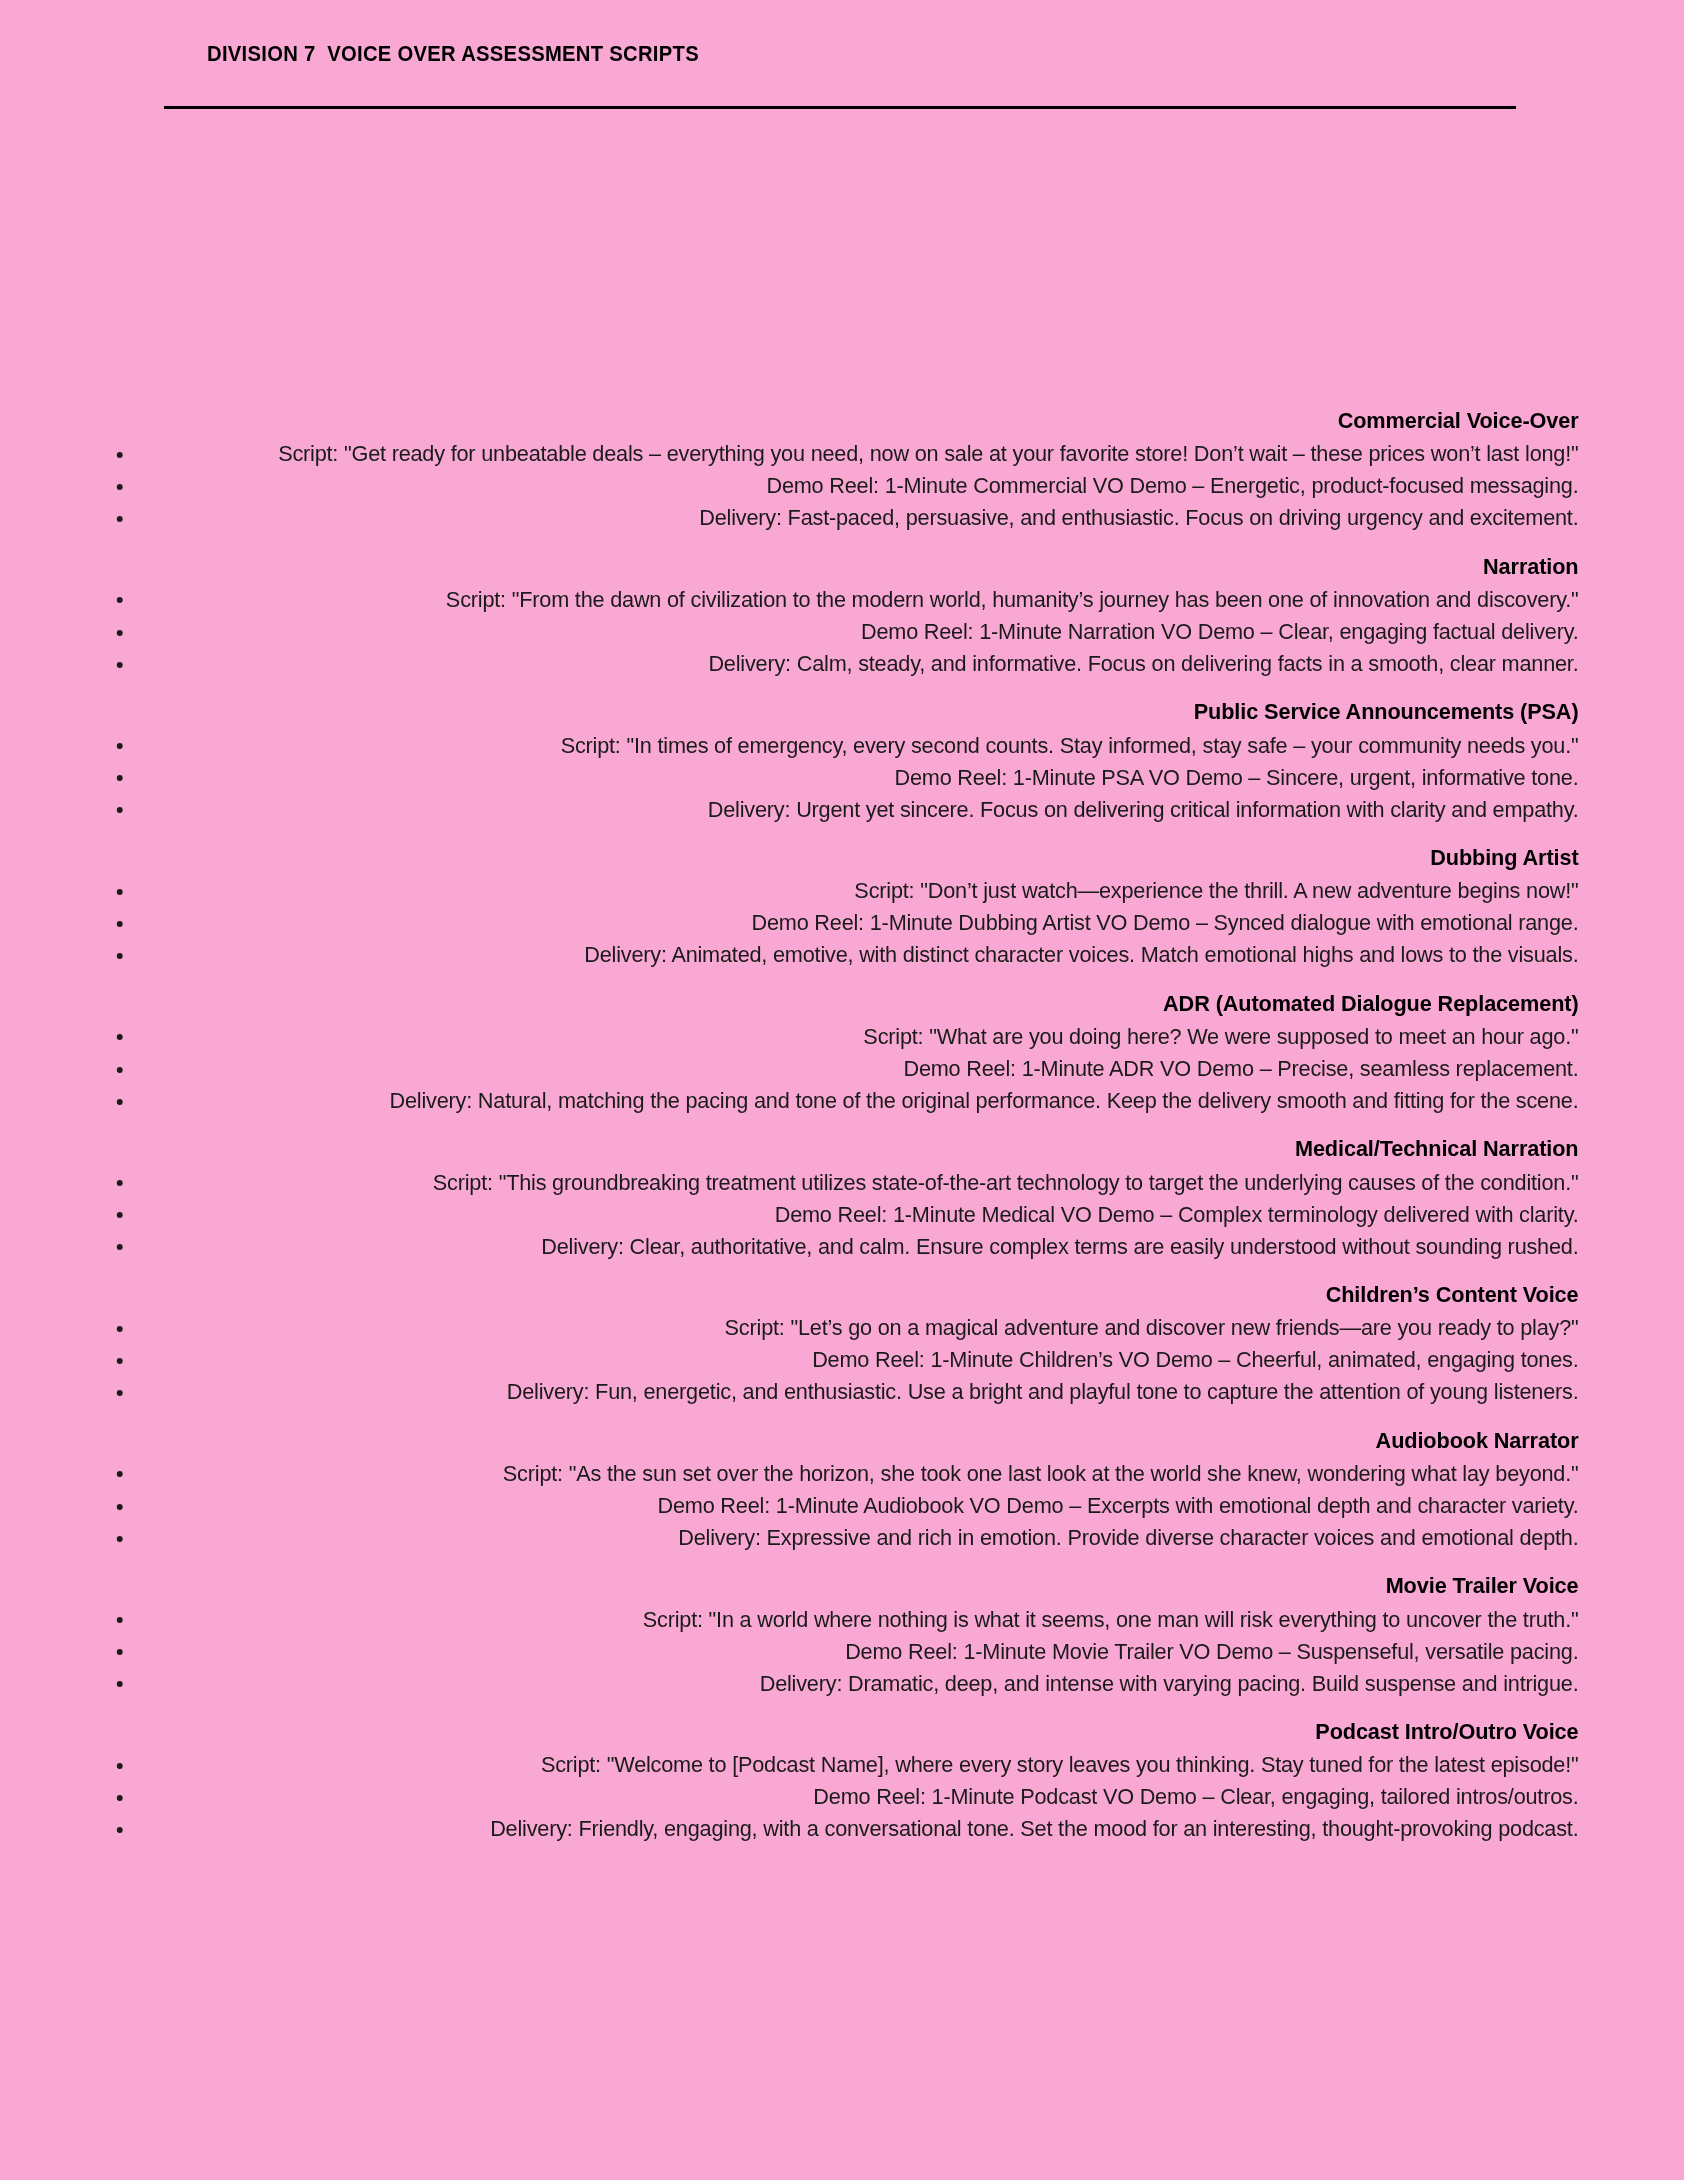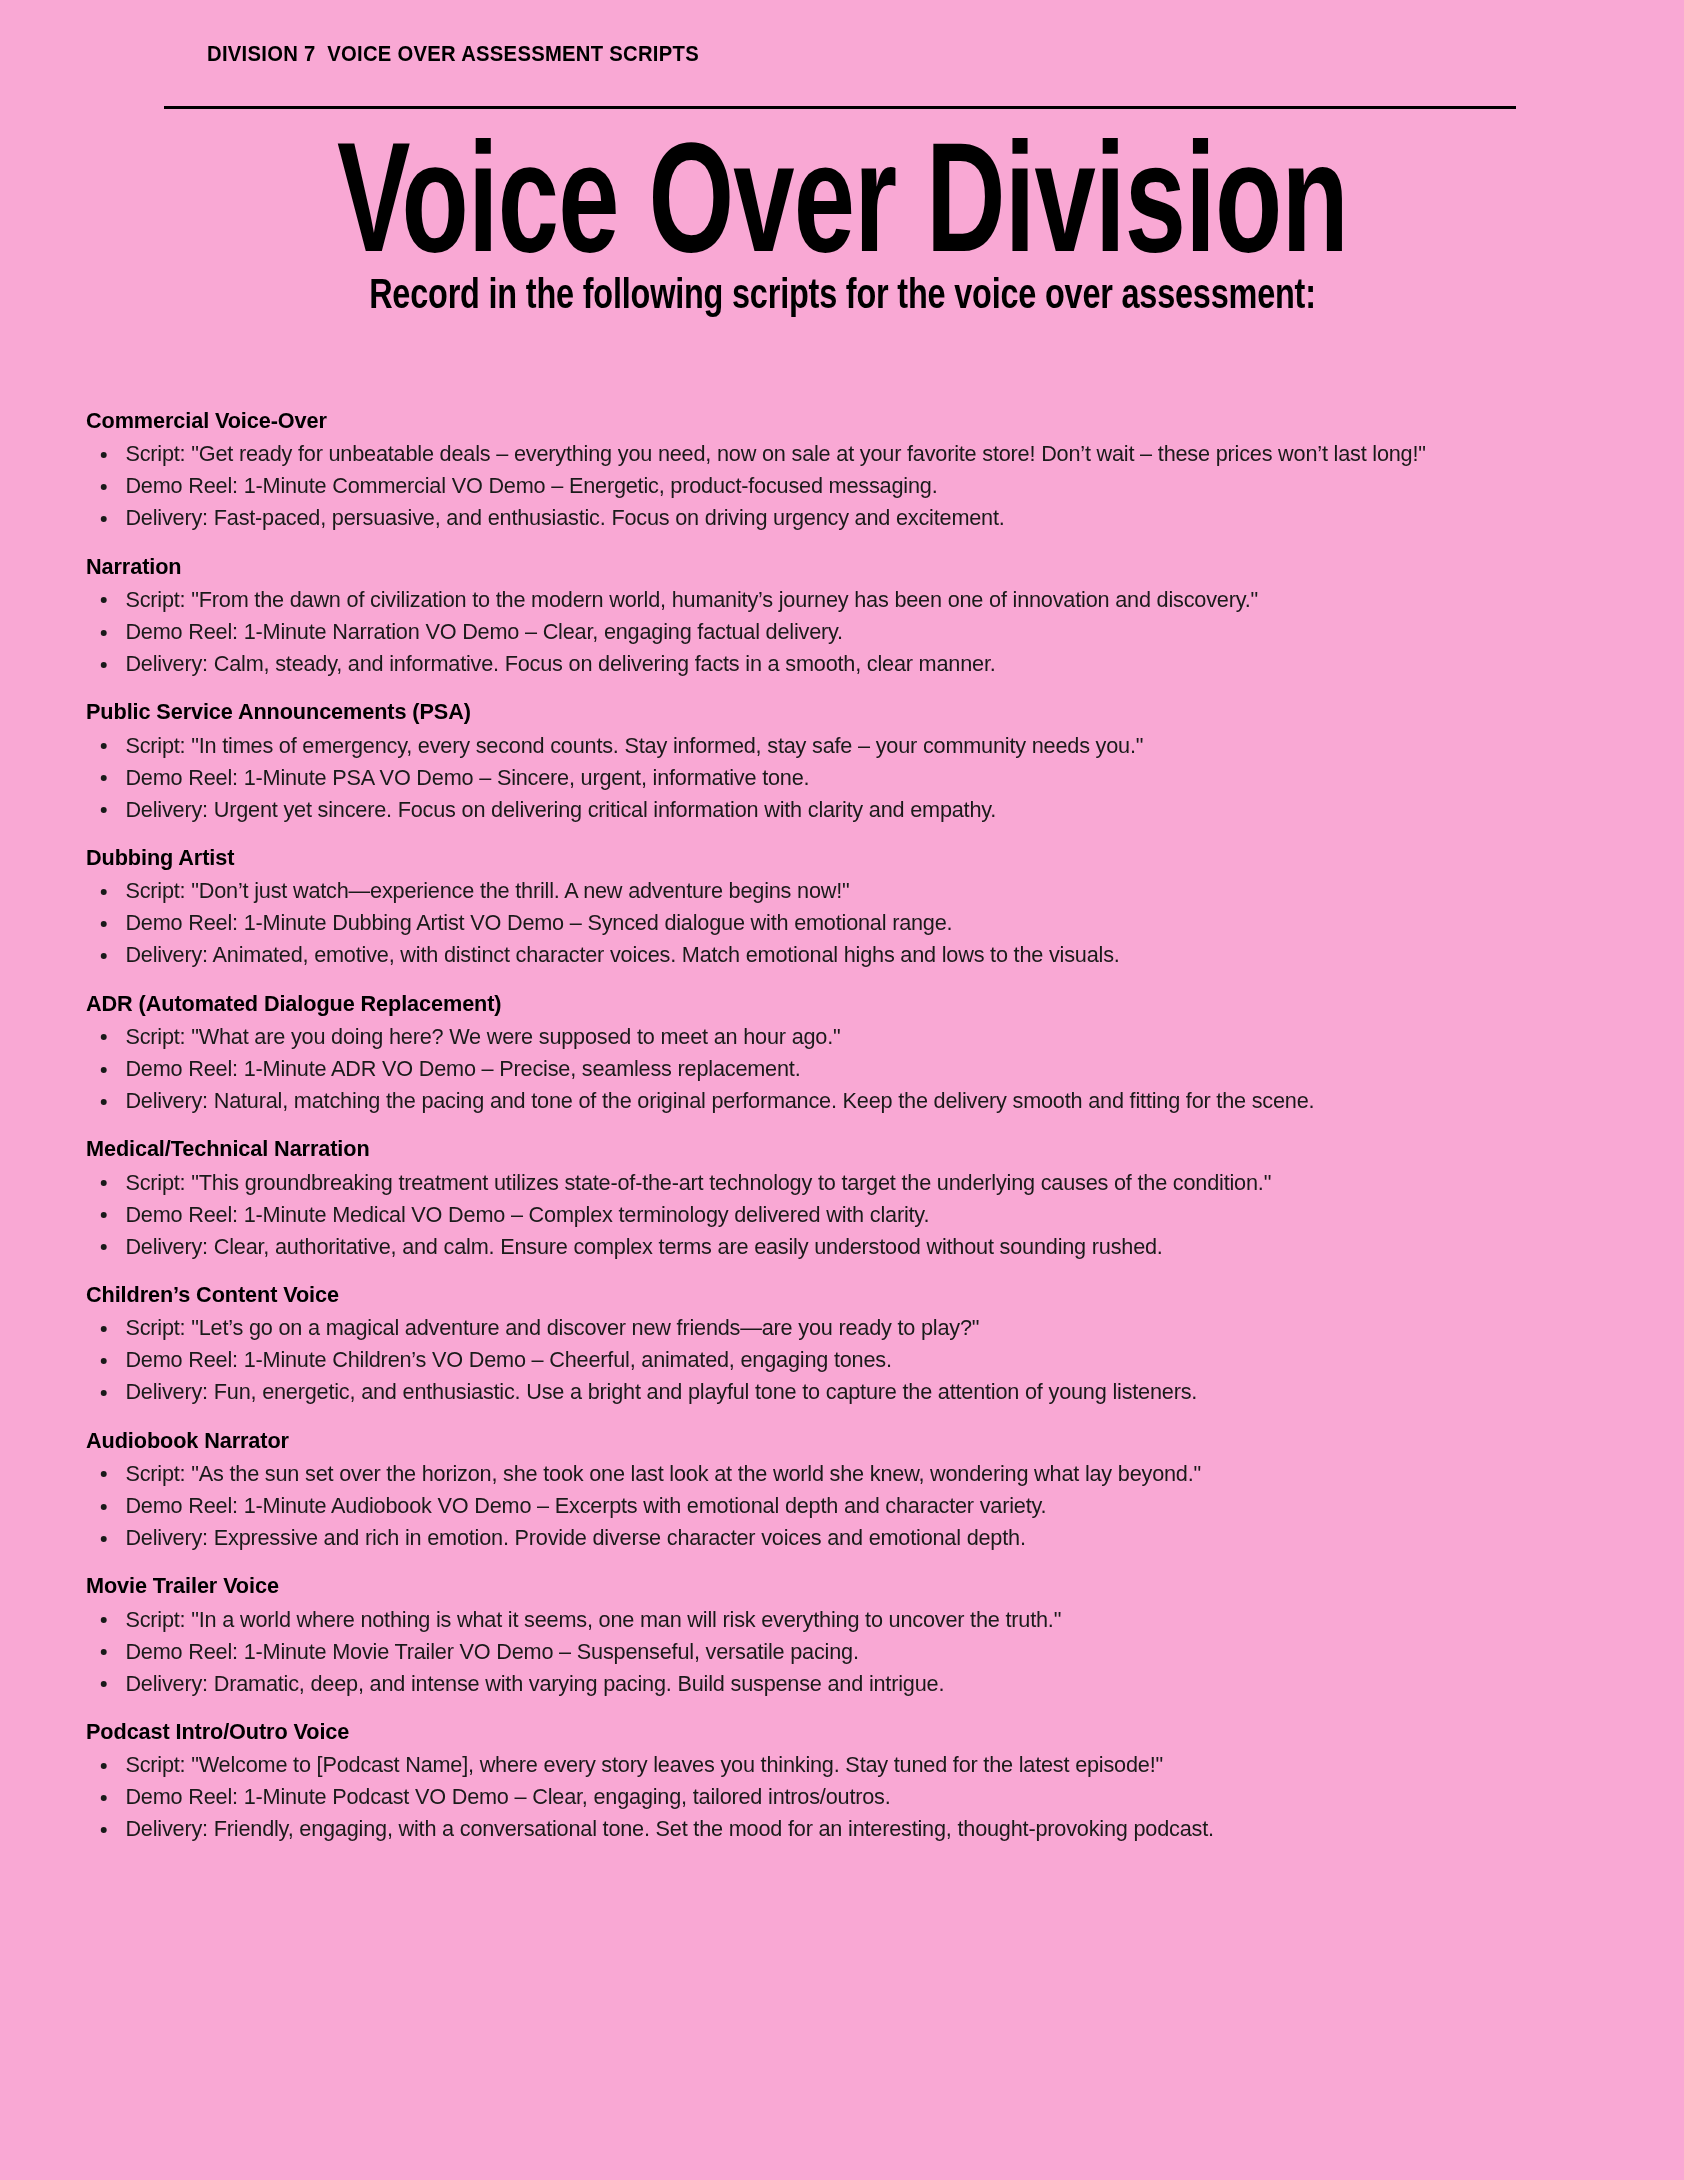--- a/index.html
+++ b/index.html
@@ -81,23 +81,24 @@
     color: #000;
     transform: scaleX(0.9) scaleY(1.18);
     transform-origin: center top;
     white-space: nowrap;
     margin: 25.6px 0 0 0;
   }
 
   
   .body-content {
     position: absolute;
-    left: 86px;
+    left: 102px;
     top: 407px;
     width: 1499px;
+    text-align: right;
   }
 
   .section {
     margin-bottom: 19px;
   }
 
   .section-heading {
     font-family: "Liberation Sans", sans-serif;
     font-weight: 700;
     font-size: 22px;
@@ -142,24 +143,20 @@
 </style>
 </head>
 <body>
 
 <div class="page">
 
   <div class="doc-header">DIVISION 7  VOICE OVER ASSESSMENT SCRIPTS</div>
 
   <div class="header-rule"></div>
 
-  <div class="title-block">
-    <div class="main-title">Voice Over Division</div>
-    <div class="sub-title">Record in the following scripts for the voice over assessment:</div>
-  </div>
 
   <div class="body-content">
       <div class="section">
         <div class="section-heading">Commercial Voice-Over</div>
         <ul class="bullets">
           <li>Script: "Get ready for unbeatable deals – everything you need, now on sale at your favorite store! Don’t wait – these prices won’t last long!"</li>
           <li>Demo Reel: 1-Minute Commercial VO Demo – Energetic, product-focused messaging.</li>
           <li>Delivery: Fast-paced, persuasive, and enthusiastic. Focus on driving urgency and excitement.</li>
         </ul>
       </div>

